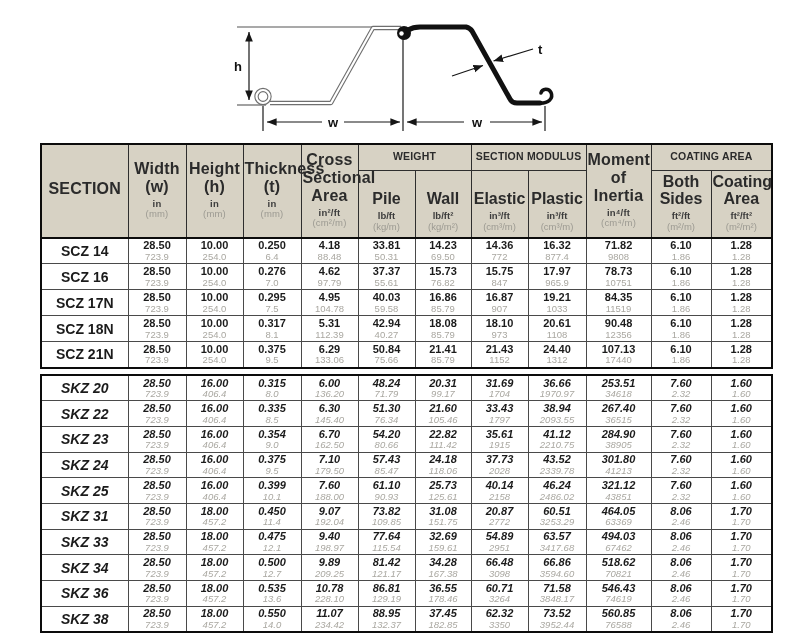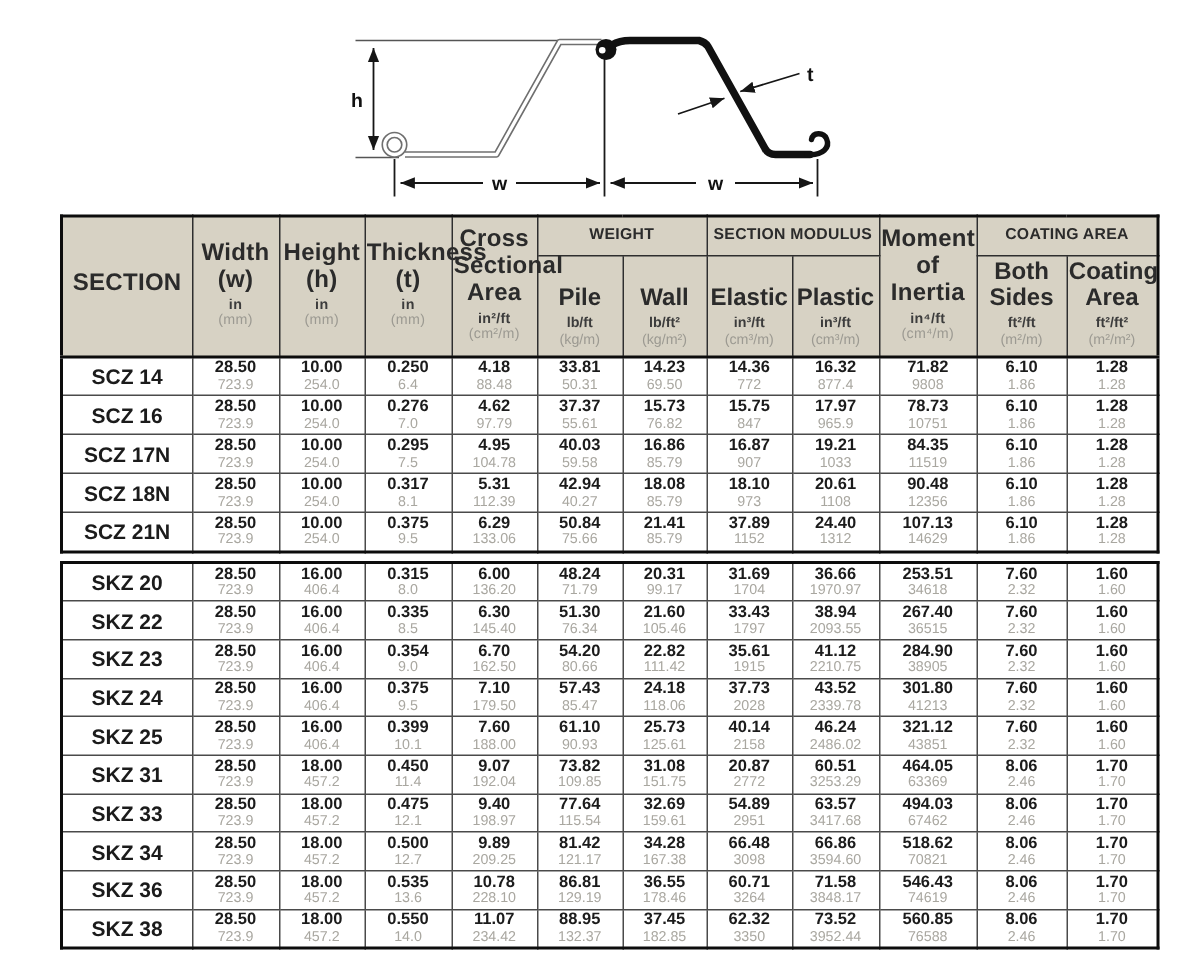--- a/index.html
+++ b/index.html
@@ -22,21 +22,21 @@
   thead tr.label-row { height:67px; }
   thead { border-bottom:2.5px solid #0c0c0c; }
 
   .lbl { font-size:16px; font-weight:bold; line-height:1.12; white-space:pre-line; color:#2b2b2b; }
   .unit { font-size:9.5px; font-weight:bold; color:#3c3c3c; margin-top:3px; line-height:1.1; }
   .unit-met { font-size:9.5px; font-weight:normal; color:#9c9a92; line-height:1.15; }
   .section-head { font-size:10.5px; padding-bottom:6px; }
 
   tbody td { border:1px solid #4a4a4a; text-align:center; vertical-align:middle; padding:0 1px; }
   table.upper tbody tr { height:26px; }
-  table.lower tbody tr { height:25.7px; }
+  table.lower tbody tr { height:25.7px;font-style:italic; }
   td.section-cell { font-size:14px; font-weight:bold; color:#1b1b1b; }
   .imp { font-size:11px; font-weight:bold; color:#1b1b1b; line-height:12.5px; }
   .met { font-size:9.5px; color:#a9a7a0; line-height:10.5px; }
 </style>
 </head>
 <body>
 
 <div class="page">
 
   <svg class="diagram" viewBox="0 0 800 142" xmlns="http://www.w3.org/2000/svg">
@@ -396,30 +396,30 @@
           </td>
           <td>
             <div class="imp">50.84</div>
             <div class="met">75.66</div>
           </td>
           <td>
             <div class="imp">21.41</div>
             <div class="met">85.79</div>
           </td>
           <td>
-            <div class="imp">37.89</div>
+            <div class="imp">21.43</div>
             <div class="met">1152</div>
           </td>
           <td>
             <div class="imp">24.40</div>
             <div class="met">1312</div>
           </td>
           <td>
             <div class="imp">107.13</div>
-            <div class="met">14629</div>
+            <div class="met">17440</div>
           </td>
           <td>
             <div class="imp">6.10</div>
             <div class="met">1.86</div>
           </td>
           <td>
             <div class="imp">1.28</div>
             <div class="met">1.28</div>
           </td>
         </tr>

